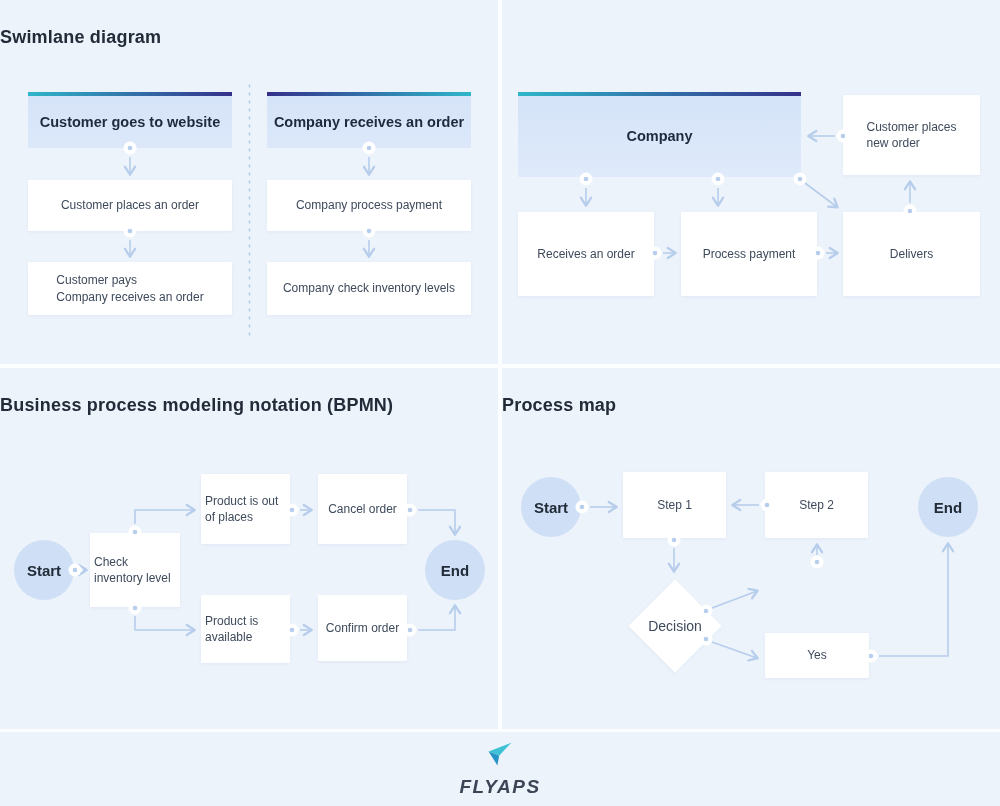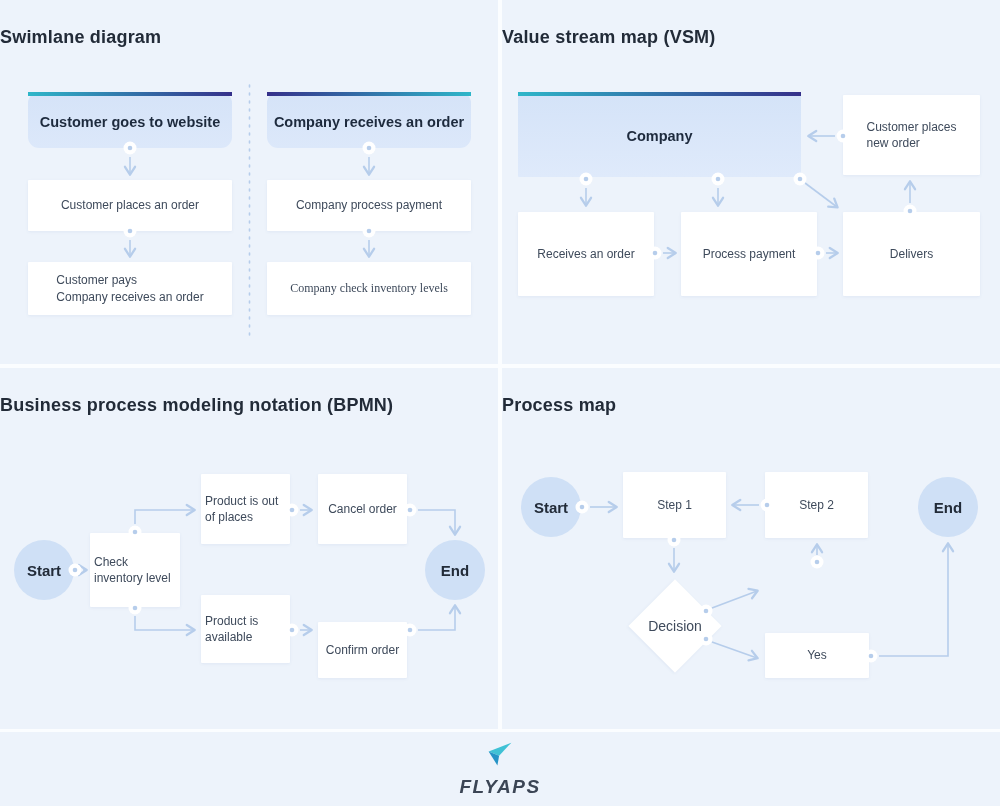--- a/index.html
+++ b/index.html
@@ -10,21 +10,21 @@
   #q3{left:0;top:368px;width:498px;height:361px;}
   #q4{left:502px;top:368px;width:498px;height:361px;}
   #footer{position:absolute;left:0;top:732px;width:1000px;height:74px;background:#edf3fb;
     display:flex;align-items:center;justify-content:center;gap:8px;flex-direction:column;}
   .quad-title{position:absolute;top:27px;left:0;width:100%;text-align:left;
     font-size:18px;font-weight:bold;color:#222b38;letter-spacing:.2px;}
   .nbox{position:absolute;background:#ffffff;display:flex;align-items:center;justify-content:center;
     font-size:12px;color:#3e4a5b;line-height:1.35;
     box-shadow:0 1px 3px rgba(110,140,185,.10);border-radius:1px;padding:2px 4px;box-sizing:border-box;}
   .pre{white-space:pre-line;}
-  .lane-header{position:absolute;height:56px;box-sizing:border-box;border-radius:11px;
+  .lane-header{position:absolute;height:56px;box-sizing:border-box;border-radius:1px;
     background:linear-gradient(180deg,#d5e3f8,#dce8fa);display:flex;align-items:center;justify-content:center;}
   .stripe{position:absolute;left:0;top:0;width:100%;height:4px;}
   .teal-indigo{background:linear-gradient(90deg,#2eb6c9,#35308a);}
   .indigo-teal{background:linear-gradient(90deg,#35308a,#2eb6c9);}
   .lane-label{font-size:14.5px;font-weight:bold;color:#1d2a3d;padding-top:3px;}
   .bigcell{position:absolute;box-sizing:border-box;border-radius:1px;
     background:linear-gradient(180deg,#d4e3f8,#dfeafb);display:flex;align-items:center;justify-content:center;}
   .circle{position:absolute;width:60px;height:60px;border-radius:50%;background:#cfe0f6;
     display:flex;align-items:center;justify-content:center;font-size:15px;font-weight:bold;color:#222b38;}
   .diamond{position:absolute;width:66px;height:66px;background:#ffffff;transform:rotate(45deg);
@@ -48,21 +48,21 @@
   </div>
   <div class="lane-header" style="left:267px;top:92px;width:204px;">
     <div class="stripe indigo-teal"></div>
     <div class="lane-label">Company receives an order</div>
   </div>
 
   <div class="nbox" style="left:28px;top:180px;width:204px;height:51px;">Customer places an order</div>
   <div class="nbox pre" style="left:28px;top:262px;width:204px;height:53px;">Customer pays
 Company receives an order</div>
   <div class="nbox" style="left:267px;top:180px;width:204px;height:51px;">Company process payment</div>
-  <div class="nbox" style="left:267px;top:262px;width:204px;height:53px;padding:2px 10px;font-family:Liberation Serif, serif;">Company check inventory levels</div>
+  <div class="nbox" style="left:267px;top:262px;width:204px;height:53px;padding:2px 10px;">Company check inventory levels</div>
 
   <svg class="wires" viewBox="0 0 498 364">
     <defs>
       <marker id="ah1" viewBox="0 0 10 10" refX="7" refY="5" markerWidth="9" markerHeight="9" orient="auto-start-reverse">
         <path d="M2,1.5 L7.5,5 L2,8.5" fill="none" stroke="#b6cdeb" stroke-width="1.6" stroke-linecap="round" stroke-linejoin="round"></path>
       </marker>
     </defs>
     <line class="dash" x1="249.5" y1="85" x2="249.5" y2="335"></line>
     <line x1="130" y1="157" x2="130" y2="174" marker-end="url(#ah1)"></line>
     <line x1="130" y1="240" x2="130" y2="256" marker-end="url(#ah1)"></line>
@@ -75,21 +75,20 @@
         <circle cx="130" cy="231" r="2.3" fill="#b6cdeb"></circle>
       <circle cx="369" cy="148" r="6.5" fill="#fff"></circle>
         <circle cx="369" cy="148" r="2.3" fill="#b6cdeb"></circle>
       <circle cx="369" cy="231" r="6.5" fill="#fff"></circle>
         <circle cx="369" cy="231" r="2.3" fill="#b6cdeb"></circle>
     </g>
   </svg>
 </div>
 
 <div class="quad" id="q2">
-  <div class="quad-title">Value stream map (VSM)</div>
 
   <div class="bigcell" style="left:16px;top:92px;width:283px;height:85px;">
     <div class="stripe teal-indigo"></div>
     <div class="lane-label">Company</div>
   </div>
 
   <div class="nbox pre" style="left:341px;top:95px;width:137px;height:80px;">Customer places
 new order</div>
   <div class="nbox" style="left:16px;top:212px;width:136px;height:84px;">Receives an order</div>
   <div class="nbox" style="left:179px;top:212px;width:136px;height:84px;">Process payment</div>
@@ -128,21 +127,21 @@
 </div>
 
 <div class="quad" id="q3">
   <div class="quad-title">Business process modeling notation (BPMN)</div>
 
   <div class="circle" style="left:14px;top:172px;">Start</div>
   <div class="nbox" style="left:90px;top:165px;width:90px;height:74px;">Check inventory level</div>
   <div class="nbox" style="left:201px;top:106px;width:89px;height:70px;">Product is out of places</div>
   <div class="nbox" style="left:318px;top:106px;width:89px;height:70px;">Cancel order</div>
   <div class="nbox" style="left:201px;top:227px;width:89px;height:68px;">Product is available</div>
-  <div class="nbox" style="left:318px;top:227px;width:89px;height:56px;margin-top:27px;">Confirm order</div>
+  <div class="nbox" style="left:318px;top:227px;width:89px;height:66px;">Confirm order</div>
   <div class="circle" style="left:425px;top:172px;">End</div>
 
   <svg class="wires" viewBox="0 0 498 361">
     <defs>
       <marker id="ah3" viewBox="0 0 10 10" refX="7" refY="5" markerWidth="9" markerHeight="9" orient="auto-start-reverse">
         <path d="M2,1.5 L7.5,5 L2,8.5" fill="none" stroke="#b6cdeb" stroke-width="1.6" stroke-linecap="round" stroke-linejoin="round"></path>
       </marker>
     </defs>
     <line x1="83" y1="202" x2="86" y2="202" marker-end="url(#ah3)"></line>
     <path d="M135,156 L135,142 L194,142" marker-end="url(#ah3)"></path>

